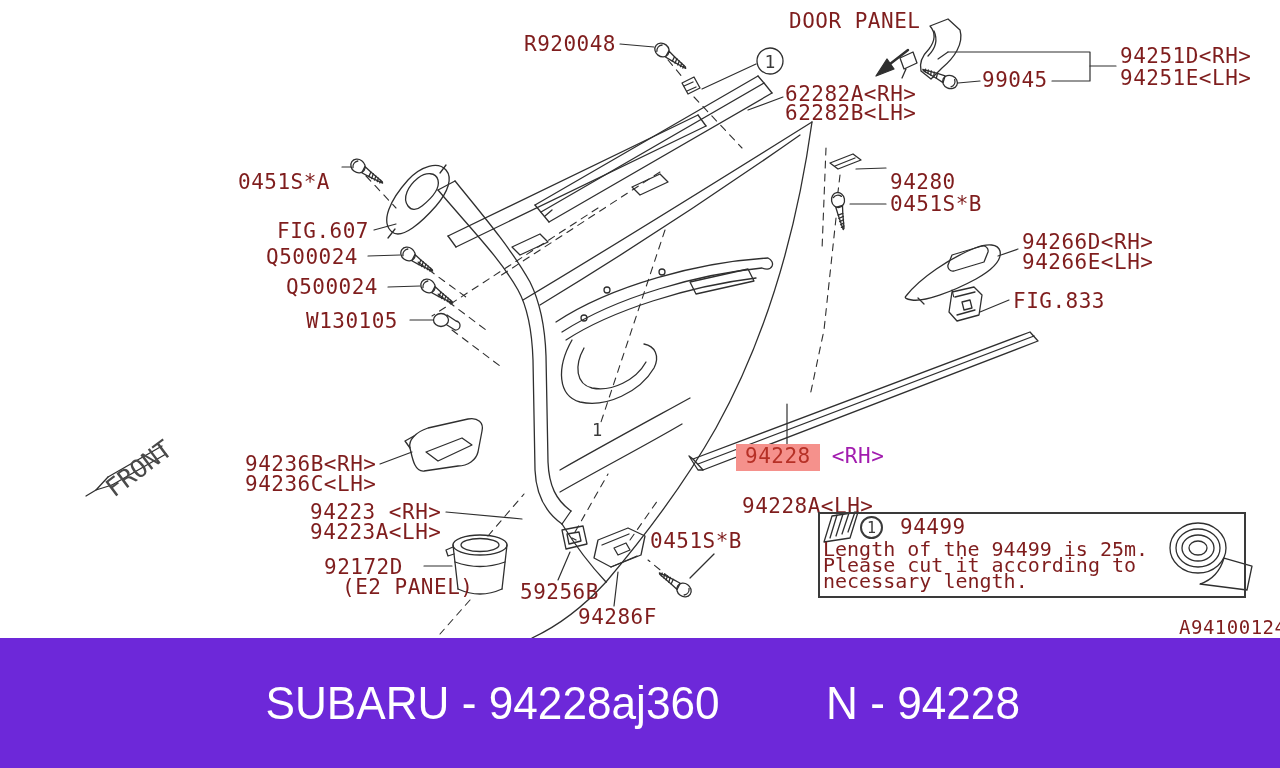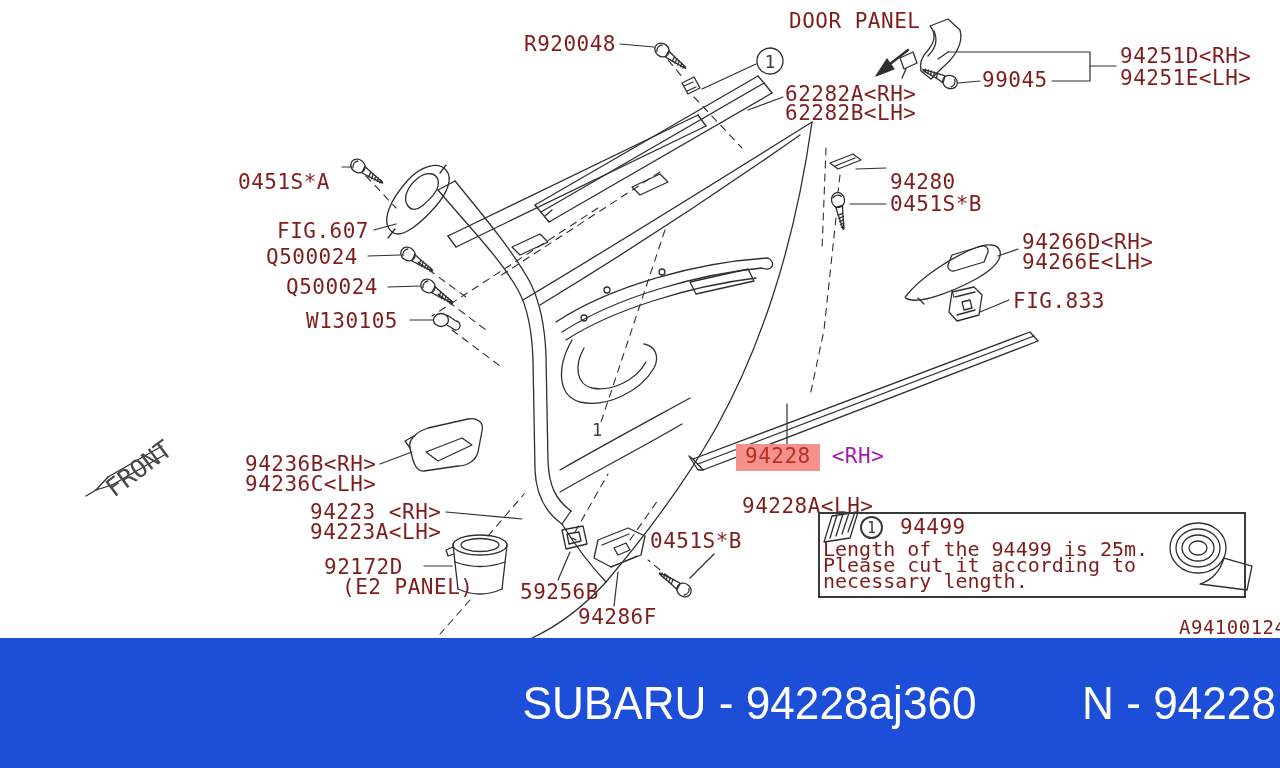--- a/index.html
+++ b/index.html
@@ -277,18 +277,18 @@
 
   <div class="note-box" style="left:818px;top:512px;width:428px;height:86px"></div>
   <div class="circle-ref" style="left:860px;top:516px;width:23px;height:23px;font-size:15px">1</div>
   <div class="lbl" style="left:900px;top:517px">94499</div>
   <div class="lbl lbl-sm" style="left:823px;top:541px">Length of the 94499 is 25m.</div>
   <div class="lbl lbl-sm" style="left:823px;top:557px">Please cut it according to</div>
   <div class="lbl lbl-sm" style="left:823px;top:573px">necessary length.</div>
 
   <div class="lbl lbl-code" style="left:1146px;top:617px">A941001245</div>
 
-  <div id="banner" style="background: #1d4ed8; color: rgb(255, 255, 255); justify-content: flex-end;">
+  <div id="banner" style="background: #6d28d9; color: rgb(255, 255, 255);">
     <span>SUBARU - 94228aj360</span>
     <span>N - 94228</span>
   </div>
 
 </div>
 
 </body></html>

